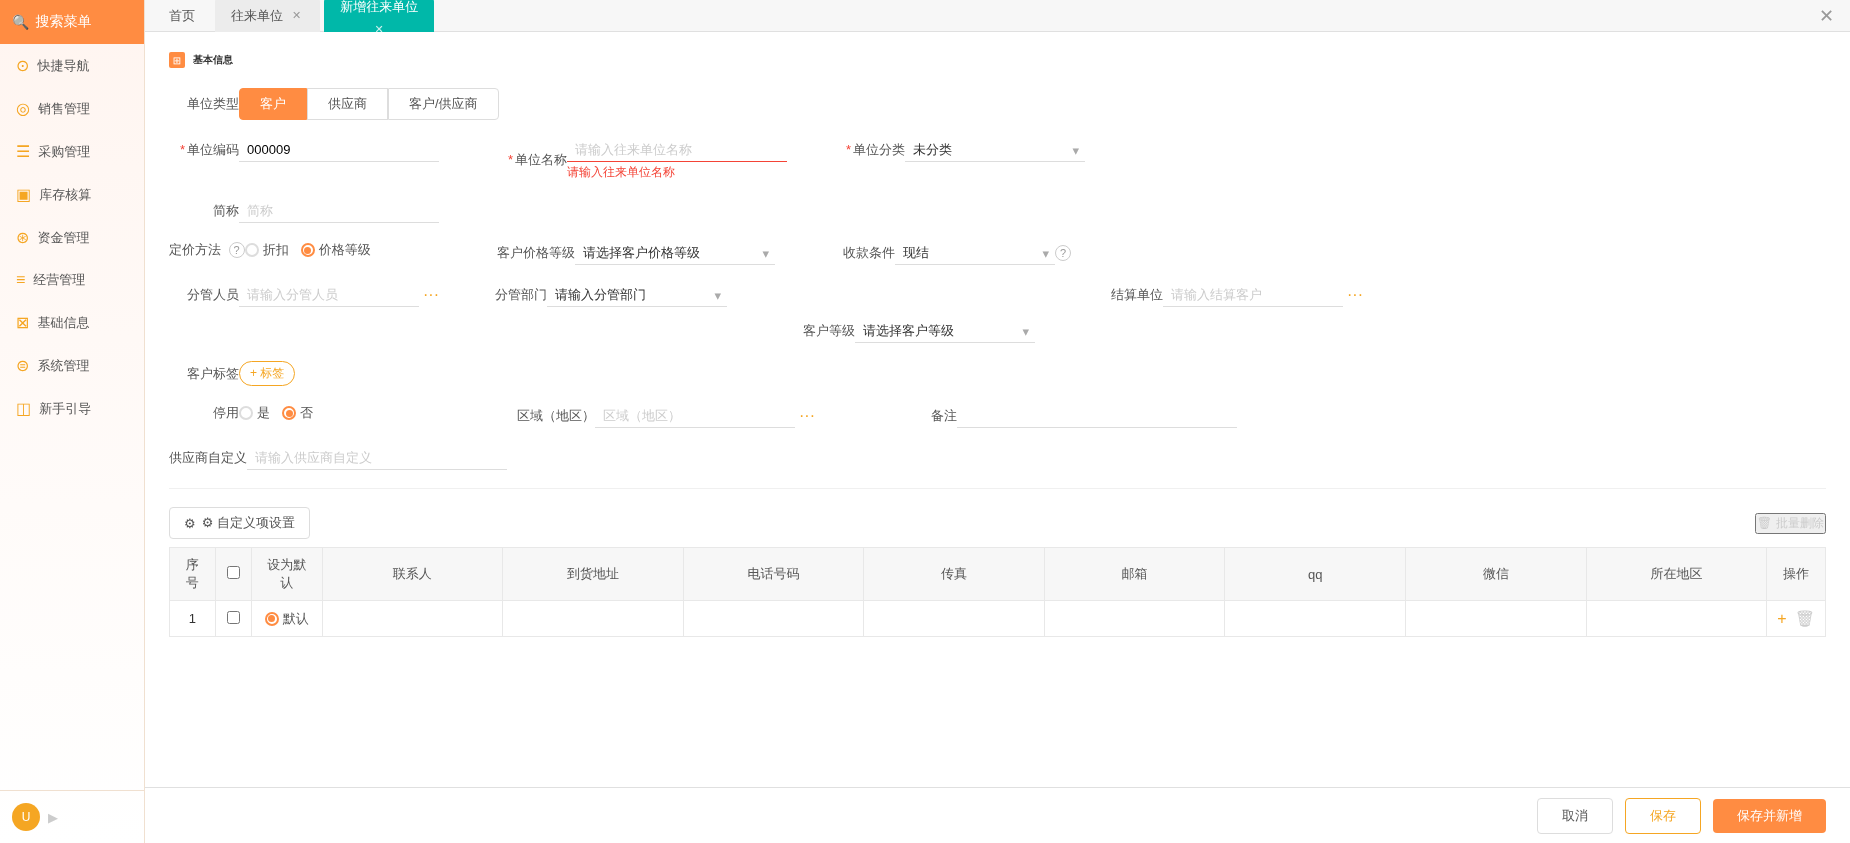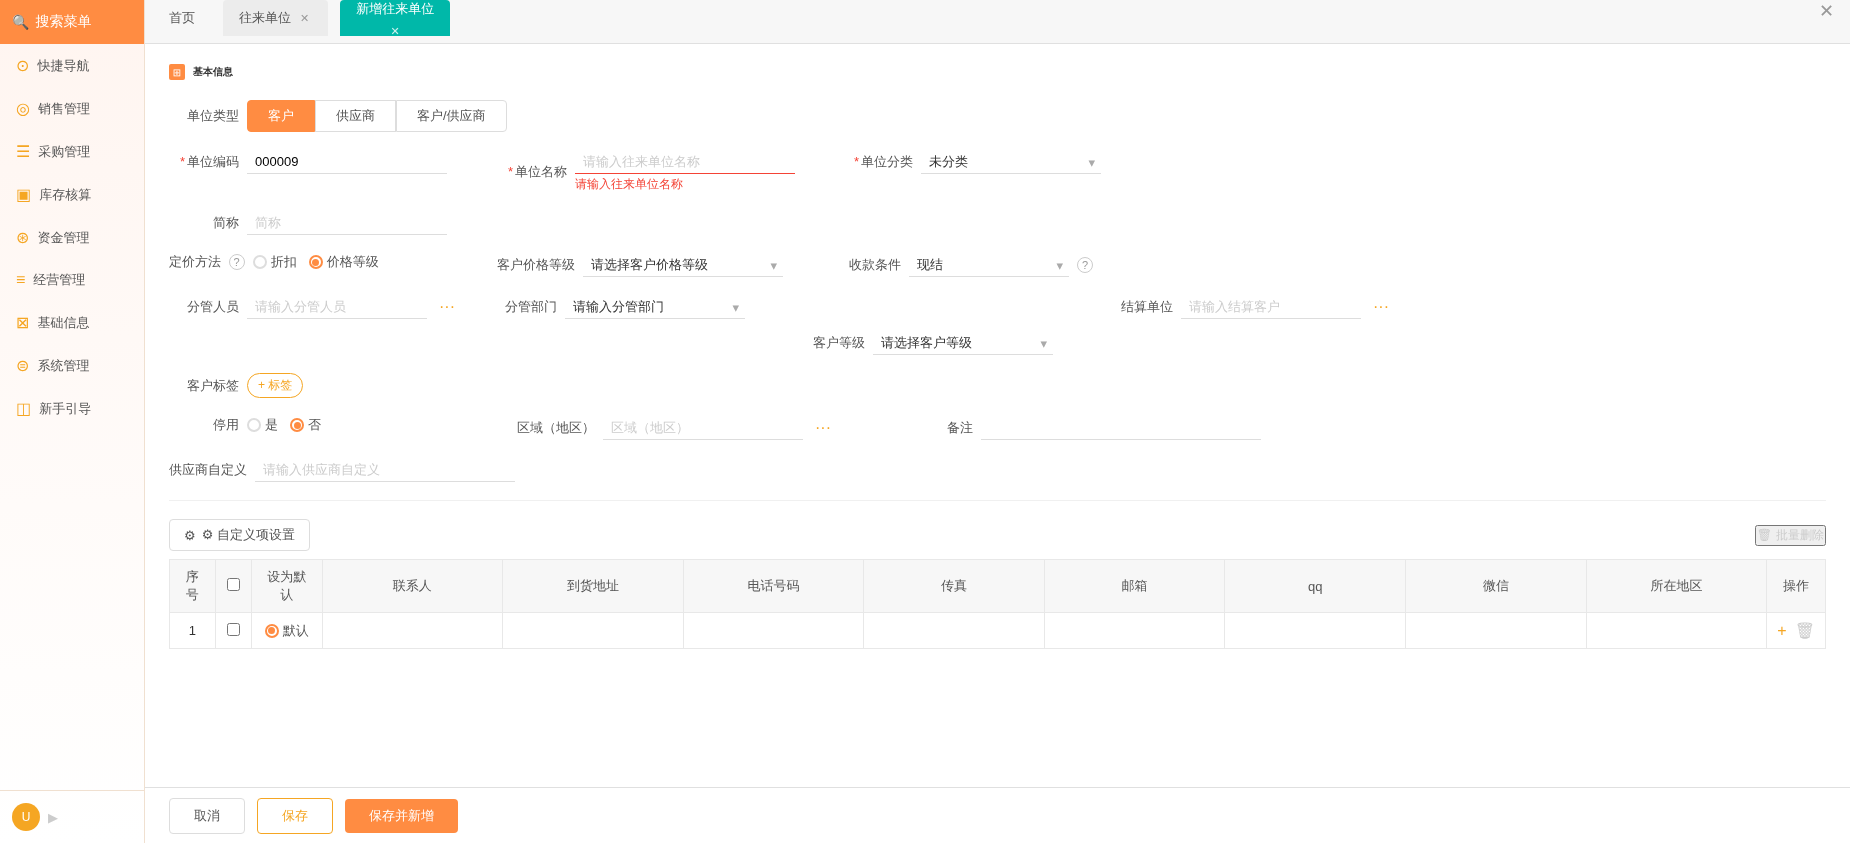--- a/index.html
+++ b/index.html
@@ -56,25 +56,26 @@
       flex: 1;
       display: flex;
       flex-direction: column;
       height: 100%;
       overflow: hidden;
     }
 
     
     .tabbar {
       display: flex;
+      align-items: center;
       background: #f7f7f7;
       border-bottom: 1px solid #e0e0e0;
-      height: 44px;
+      height: 32px;
       padding: 0 8px;
-      gap: 12px;
+      gap: 4px;
       flex-shrink: 0;
     }
     .tab {
       display: flex;
       align-items: center;
       gap: 6px;
       padding: 0 16px;
       height: 36px;
       border-radius: 4px 4px 0 0;
       cursor: pointer;
@@ -140,21 +141,21 @@
     .form-row {
       display: flex;
       align-items: flex-start;
       margin-bottom: 18px;
       flex-wrap: wrap;
       gap: 8px;
     }
     .form-group {
       display: flex;
       align-items: center;
-      gap: 8px;
+      gap: 0;
       min-width: 280px;
     }
     .form-label {
       color: #555;
       white-space: nowrap;
       font-size: 13px;
       min-width: 70px;
       text-align: right;
     }
     .required-star {
@@ -293,21 +294,21 @@
     .bottom-bar {
       position: absolute;
       bottom: 0;
       right: 0;
       left: 145px;
       height: 56px;
       background: #fff;
       border-top: 1px solid #e0e0e0;
       display: flex;
       align-items: center;
-      justify-content: flex-start;
+      justify-content: flex-end;
       padding: 0 24px;
       gap: 12px;
     }
     .btn-cancel {
       padding: 8px 24px;
       border: 1px solid #ddd;
       background: white;
       color: #555;
       border-radius: 4px;
       cursor: pointer;

